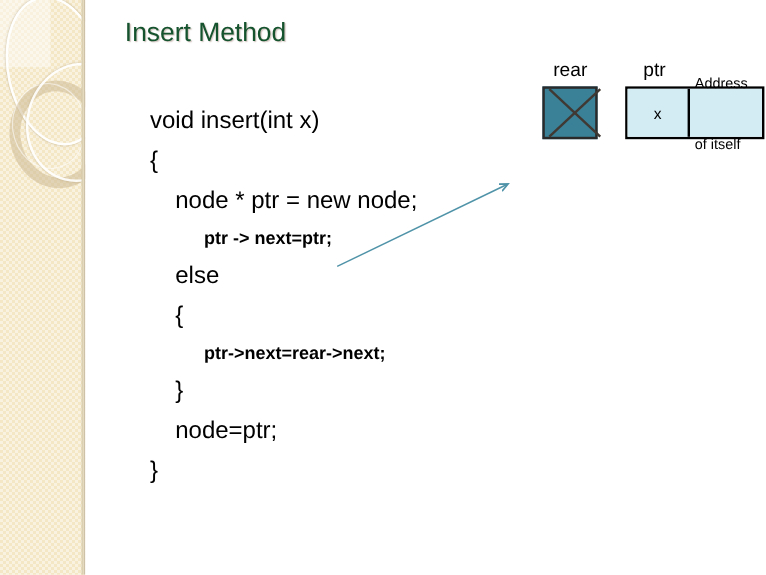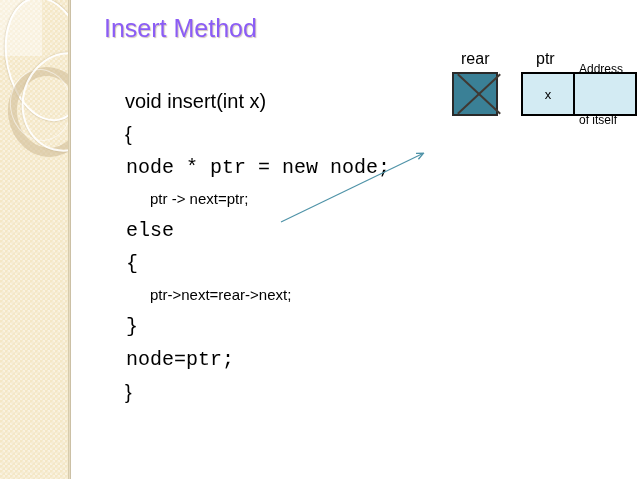--- a/index.html
+++ b/index.html
@@ -77,44 +77,44 @@
     border: 2px solid rgba(255,255,255,0.9);
     border-radius: 50%;
     box-shadow: 0 0 2px rgba(160,140,100,0.5);
     transform: rotate(14deg);
   }
 
   
   #title {
     position: absolute;
     left: 104px; top: 14px;
-    font-size: 25px;
+    font-size: 22px;
     font-weight: normal;
-    color: #8b5cf6;
+    color: #14532d;
     letter-spacing: 0px;
     text-shadow: 1px 1px 1px rgba(120,80,65,0.35);
     white-space: nowrap;
   }
 
   
   #code {
     position: absolute;
     left: 110px; top: 85px;
     width: 330px;
     color: #000000;
   }
   .cl {
     white-space: pre;
     color: #000;
   }
   .big   { font-size: 20px; line-height: 33px; }
   .small { font-size: 15px; line-height: 30px; }
   .i0 { margin-left: 15px; }
-  .i1 { margin-left: 16px; font-family: Liberation Mono, monospace; }
-  .i2 { margin-left: 40px; }
+  .i1 { margin-left: 36px; }
+  .i2 { margin-left: 60px; font-weight: bold; }
 
   
   #diagram { position: absolute; left: 0; top: 0; }
   .node-label {
     position: absolute;
     font-size: 16px;
     color: #000000;
     white-space: nowrap;
   }
   #label-rear { left: 461px; top: 50px; }

